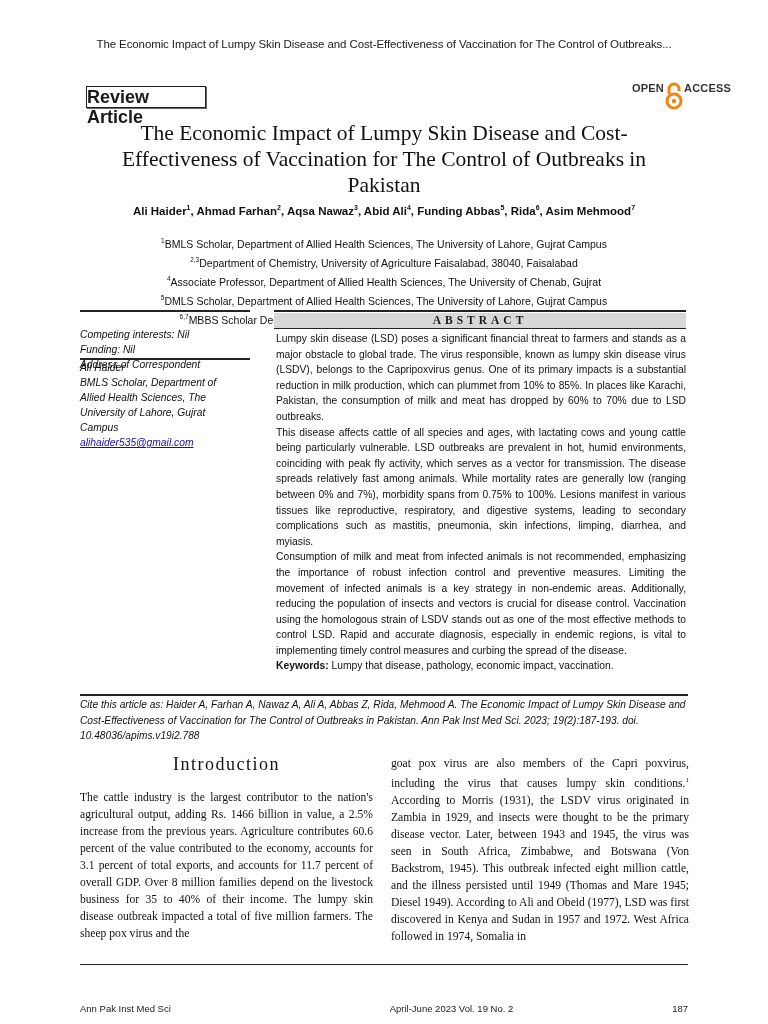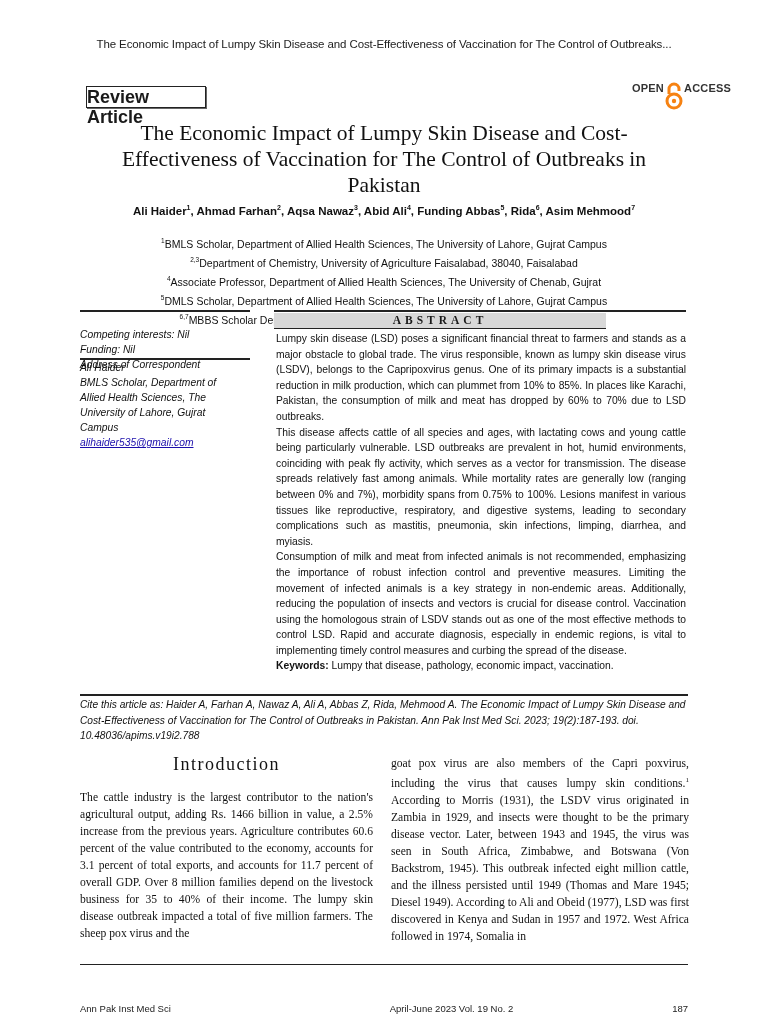--- a/index.html
+++ b/index.html
@@ -10,21 +10,21 @@
     .oa-logo { left: 600px; top: 82px; height: 30px; display: flex; align-items: flex-start; font-family: "Liberation Sans", sans-serif; font-weight: bold; font-size: 11px; color: #333; letter-spacing: 0.2px; margin-left: 32px; }
     .oa-logo svg { margin: 0 1px; }
     .title { left: 90px; width: 588px; top: 120px; text-align: center; font-family: "Liberation Serif", serif; font-size: 21.5px; line-height: 26px; color: #111; }
     .authors { left: 60px; width: 648px; top: 204px; text-align: center; font-family: "Liberation Sans", sans-serif; font-weight: bold; font-size: 11.5px; color: #111; }
     .authors sup { font-size: 7px; }
     .affils { left: 60px; width: 648px; top: 233px; text-align: center; font-family: "Liberation Sans", sans-serif; font-size: 10.5px; line-height: 15.5px; color: #111; }
     .affils sup { font-size: 6.5px; }
     .hline { background: #222; height: 1.5px; }
     .side { left: 80px; width: 170px; font-family: "Liberation Sans", sans-serif; font-style: italic; font-size: 10.3px; line-height: 15px; color: #111; }
     .side a { color: #1a0dab; text-decoration: underline; margin-top: 16px; }
-    .abstract-head { left: 274px; top: 313px; width: 332px; height: 15px; background: #d8d8d8; border-bottom: 1.5px solid #222; font-family: "Liberation Serif", serif; font-weight: bold; font-size: 11.5px; letter-spacing: 4px; text-align: center; line-height: 15px; }
+    .abstract-head { left: 274px; top: 313px; width: 412px; height: 15px; background: #d8d8d8; border-bottom: 1.5px solid #222; font-family: "Liberation Serif", serif; font-weight: bold; font-size: 11.5px; letter-spacing: 4px; text-align: center; line-height: 15px; }
     .abstract-body { left: 276px; top: 331px; width: 410px; font-family: "Liberation Sans", sans-serif; font-size: 10.3px; line-height: 15.6px; color: #111; text-align: justify; }
     .abstract-body p { margin: 0; }
     .abstract-body b { font-weight: bold; }
     .cite { left: 80px; top: 697px; width: 610px; font-family: "Liberation Sans", sans-serif; font-style: italic; font-size: 10.2px; line-height: 15.5px; color: #111; }
     .intro-head { left: 80px; top: 754px; width: 293px; text-align: center; font-family: "Liberation Serif", serif; font-size: 18px; letter-spacing: 1.5px; color: #111; }
     .col { font-family: "Liberation Serif", serif; font-size: 11.6px; line-height: 17px; color: #111; text-align: justify; }
     .col sup { font-size: 7px; }
     .col1 { left: 80px; top: 789px; width: 293px; }
     .col2 { left: 391px; top: 755px; width: 298px; }
     .footer { left: 80px; width: 608px; top: 975px; display: flex; justify-content: space-between; font-family: "Liberation Sans", sans-serif; font-size: 9.5px; color: #222; margin-top: 28px; }

